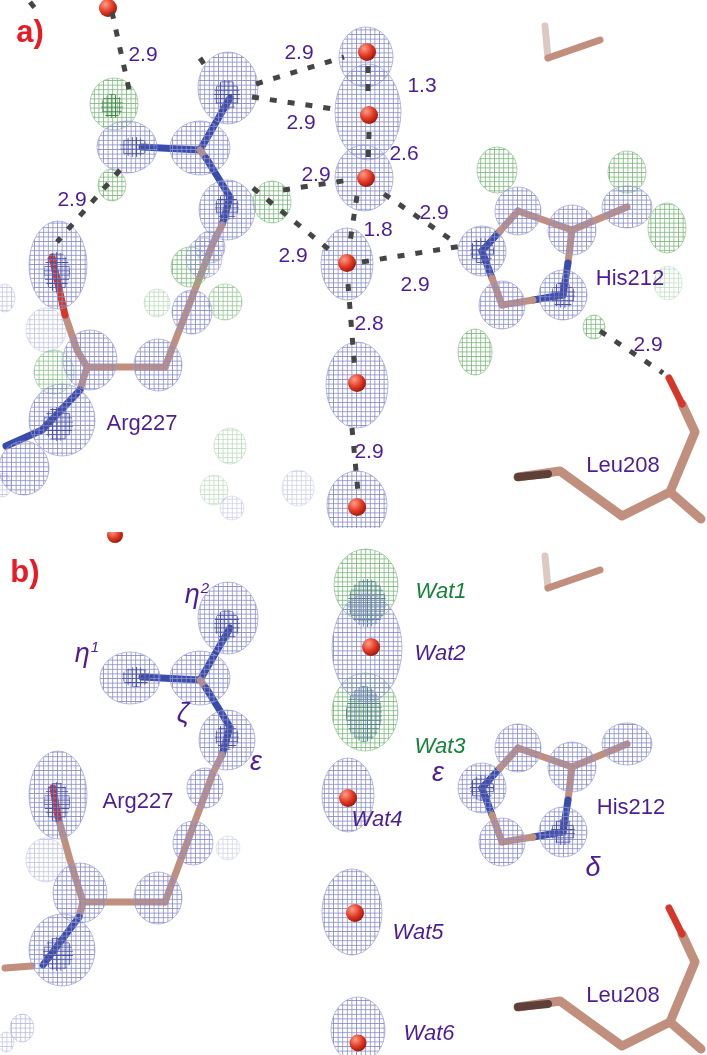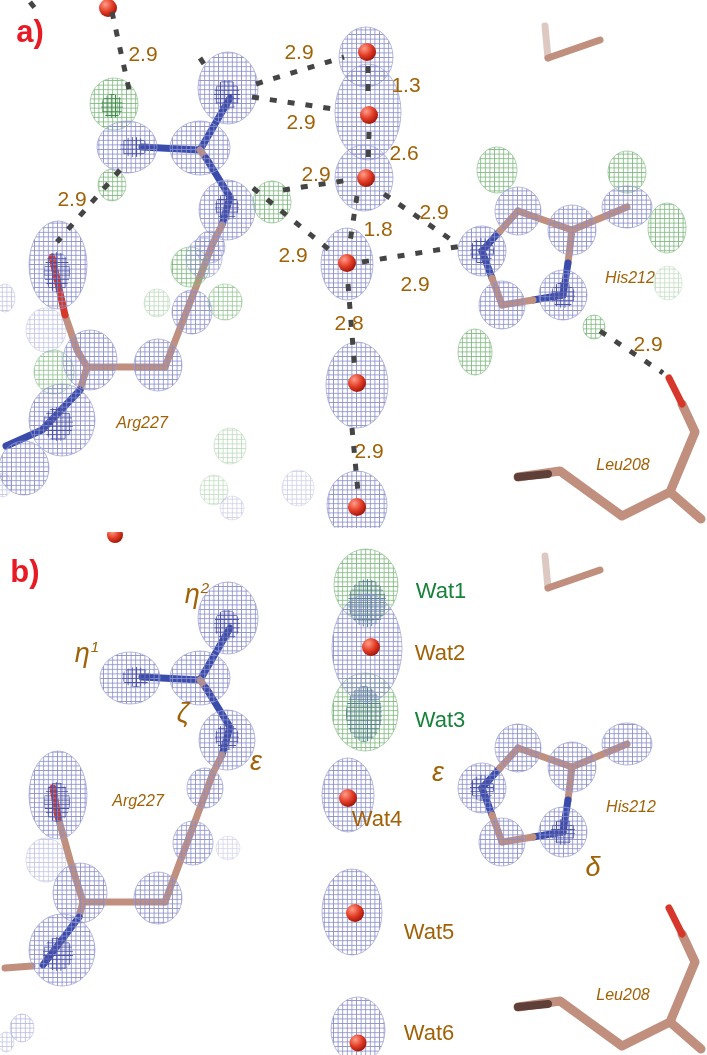--- a/index.html
+++ b/index.html
@@ -1,22 +1,22 @@
 <!DOCTYPE html>
 <html><head>
 <meta charset="utf-8">
 <style>
   html,body{margin:0;padding:0;background:#ffffff;}
   .fig{position:relative;width:707px;height:1055px;background:#ffffff;overflow:hidden;
        font-family:"Liberation Sans",sans-serif;}
   .fig svg{position:absolute;left:0;top:0;}
-  .t{position:absolute;transform:translate(-50%,-50%);white-space:nowrap;color:#a16207;line-height:1;}
+  .t{position:absolute;transform:translate(-50%,-50%);white-space:nowrap;color:#4c1d95;line-height:1;}
   .d{font-size:21px;}
-  .r{font-size:16px;font-style:italic;}
-  .w{font-size:22px;}
+  .r{font-size:22px;}
+  .w{font-size:22px;font-style:italic;}
   .wg{color:#17823a;}
   .g{font-size:27px;font-style:italic;}
   .pl{font-size:31px;font-weight:bold;color:#e81b24;}
   .sup{font-size:15px;position:relative;top:-10px;margin-left:1px;}
 </style>
 </head>
 <body>
 
 <div class="fig">
 
@@ -287,46 +287,46 @@
       <circle class="ox" cx="348" cy="798" r="9"></circle>
       <circle class="ox" cx="355" cy="913" r="9"></circle>
       <circle class="ox" cx="358" cy="1043" r="8.5"></circle>
     </g>
   </g>
 </svg>
 
   <div class="t pl" style="left:30px;top:31px">a)</div>
   <div class="t d" style="left:143px;top:53px">2.9</div>
   <div class="t d" style="left:299px;top:51px">2.9</div>
-  <div class="t d" style="left:406px;top:84px">1.3</div>
+  <div class="t d" style="left:422px;top:84px">1.3</div>
   <div class="t d" style="left:301px;top:121px">2.9</div>
   <div class="t d" style="left:404px;top:152px">2.6</div>
   <div class="t d" style="left:316px;top:173px">2.9</div>
   <div class="t d" style="left:72px;top:198px">2.9</div>
   <div class="t d" style="left:378px;top:228px">1.8</div>
   <div class="t d" style="left:434px;top:211px">2.9</div>
   <div class="t d" style="left:293px;top:254px">2.9</div>
   <div class="t d" style="left:415px;top:283px">2.9</div>
-  <div class="t d" style="left:349px;top:322px">2.8</div>
+  <div class="t d" style="left:369px;top:322px">2.8</div>
   <div class="t d" style="left:648px;top:343px">2.9</div>
   <div class="t d" style="left:369px;top:450px">2.9</div>
   <div class="t r" style="left:142px;top:423px">Arg227</div>
   <div class="t r" style="left:630px;top:278px">His212</div>
   <div class="t r" style="left:623px;top:465px">Leu208</div>
 
   <div class="t pl" style="left:25px;top:571px">b)</div>
   <div class="t g" style="left:197px;top:594px"><span>η</span><span class="sup">2</span></div>
   <div class="t g" style="left:87px;top:653px"><span>η</span><span class="sup">1</span></div>
   <div class="t g" style="left:183px;top:713px">ζ</div>
   <div class="t g" style="left:256px;top:761px">ε</div>
   <div class="t g" style="left:438px;top:772px">ε</div>
   <div class="t g" style="left:593px;top:867px">δ</div>
   <div class="t w wg" style="left:441px;top:591px">Wat1</div>
   <div class="t w" style="left:440px;top:653px">Wat2</div>
-  <div class="t w wg" style="left:440px;top:720px">Wat3</div>
+  <div class="t w wg" style="left:440px;top:746px">Wat3</div>
   <div class="t w" style="left:377px;top:819px">Wat4</div>
-  <div class="t w" style="left:429px;top:932px">Wat5</div>
+  <div class="t w" style="left:418px;top:932px">Wat5</div>
   <div class="t w" style="left:429px;top:1033px">Wat6</div>
   <div class="t r" style="left:138px;top:801px">Arg227</div>
   <div class="t r" style="left:631px;top:807px">His212</div>
   <div class="t r" style="left:623px;top:995px">Leu208</div>
 
 </div>
 
 </body></html>

